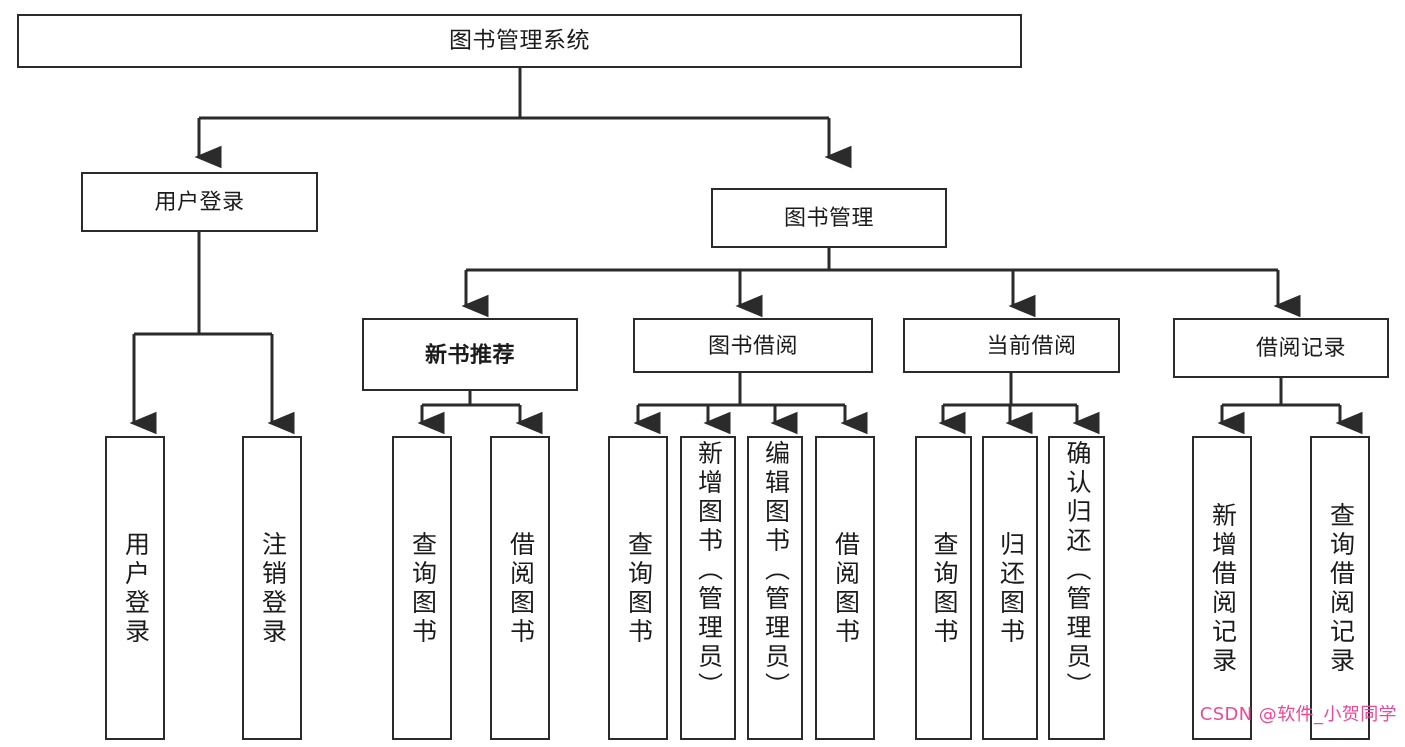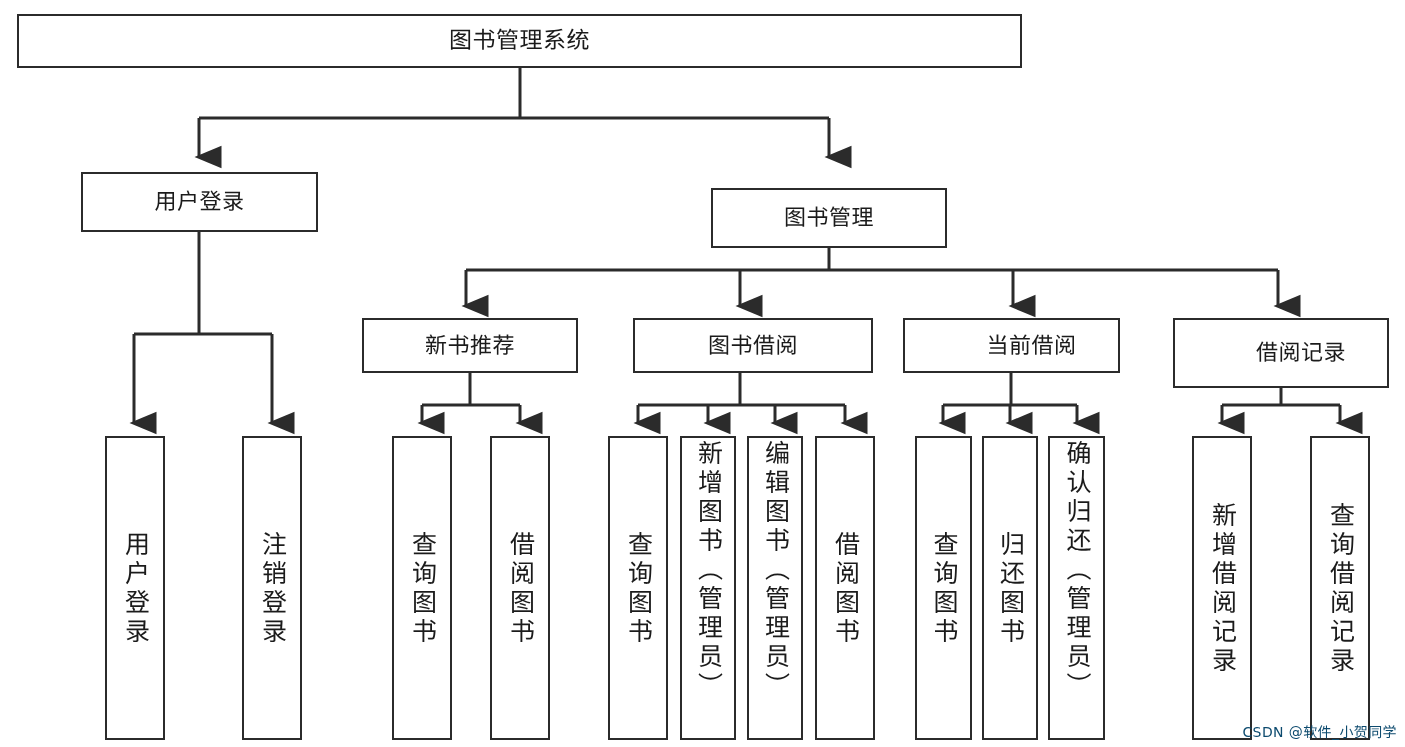--- a/index.html
+++ b/index.html
@@ -59,23 +59,23 @@
     display: block;
     text-align: center;
     padding-top: 0;
   }
   .node.vert.vcenter {
     align-items: center;
   }
   .watermark {
     position: absolute;
     right: 8px;
-    bottom: 6px;
-    font-size: 14px;
-    color: #0c4a6e;
+    bottom: 22px;
+    font-size: 18px;
+    color: #ec4899;
     white-space: nowrap;
     letter-spacing: 0.4px;
   }
 </style>
 </head>
 <body>
 
 <div id="canvas">
 
   <svg id="edges" viewBox="0 0 1405 747" width="1405" height="747" aria-hidden="true">
@@ -130,27 +130,27 @@
       <path d="M 1340 405 L 1340 423" marker-end="url(#arrow)"></path>
     </g>
   </svg>
 
   <div class="node horiz root" style="left:17px; top:14px; width:1005px; height:54px;">图书管理系统</div>
 
   <div class="node horiz" style="left:81px; top:172px; width:237px; height:60px;">用户登录</div>
 
   <div class="node horiz" style="left:711px; top:172px; width:236px; height:60px;margin-top:16px;">图书管理</div>
 
-  <div class="node horiz" style="left:362px; top:318px; width:216px; height:55px;">新书推荐</div>
+  <div class="node horiz" style="left:362px; top:318px; width:216px; height:73px;font-weight:bold;">新书推荐</div>
 
   <div class="node horiz" style="left:633px; top:318px; width:240px; height:55px;">图书借阅</div>
 
   <div class="node horiz" style="left:903px; top:318px; width:217px; height:55px;padding-left:40px;">当前借阅</div>
 
-  <div class="node horiz" style="left:1173px; top:318px; width:216px; height:70px;padding-left:40px;">借阅记录</div>
+  <div class="node horiz" style="left:1173px; top:318px; width:216px; height:60px;padding-left:40px;">借阅记录</div>
 
   <div class="node vert vcenter" style="left:105px; top:436px; width:60px; height:304px;">
     <span class="vtext">用户登录</span>
   </div>
 
   <div class="node vert vcenter" style="left:242px; top:436px; width:60px; height:304px;">
     <span class="vtext">注销登录</span>
   </div>
 
   <div class="node vert vcenter" style="left:392px; top:436px; width:60px; height:304px;">

